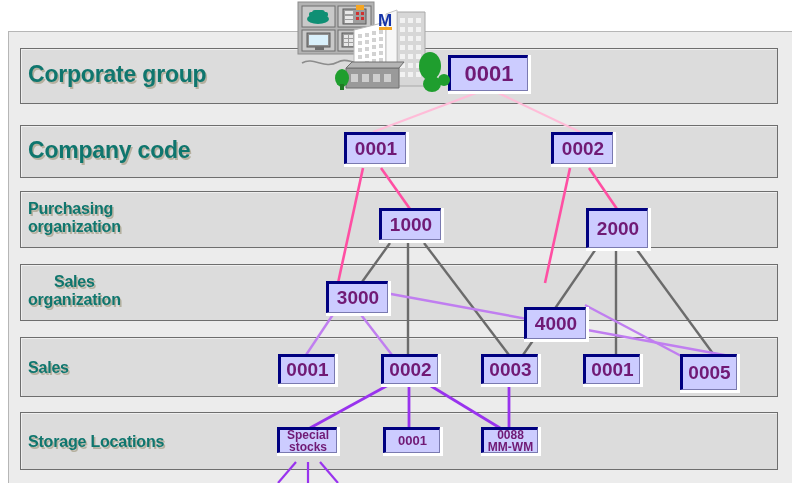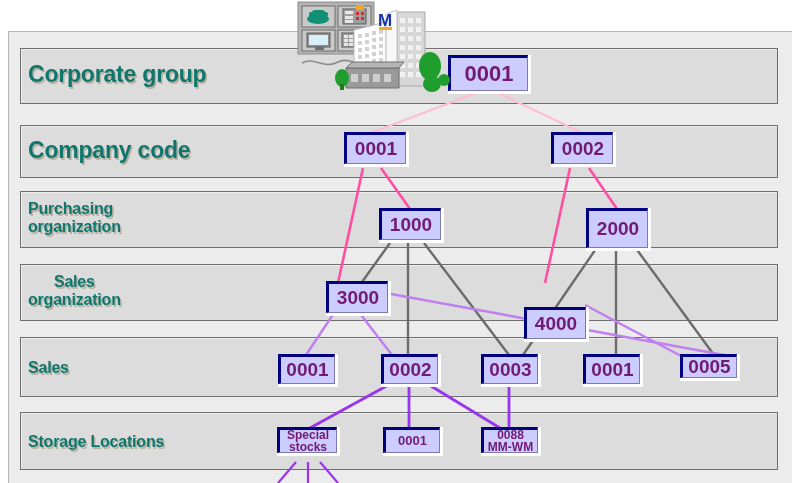--- a/index.html
+++ b/index.html
@@ -304,21 +304,21 @@
   <div class="node node-lg" style="left:379px; top:208px; width:62px; height:32px;">1000</div>
   <div class="node node-lg" style="left:586px; top:208px; width:62px; height:40px;">2000</div>
 
   <div class="node node-lg" style="left:326px; top:281px; width:62px; height:32px;">3000</div>
   <div class="node node-lg" style="left:524px; top:264px; width:62px; height:32px;margin-top:43px;">4000</div>
 
   <div class="node node-lg" style="left:278px; top:354px; width:57px; height:30px;">0001</div>
   <div class="node node-lg" style="left:381px; top:354px; width:57px; height:30px;">0002</div>
   <div class="node node-lg" style="left:481px; top:354px; width:57px; height:30px;">0003</div>
   <div class="node node-lg" style="left:583px; top:354px; width:57px; height:30px;">0001</div>
-  <div class="node node-lg" style="left:680px; top:354px; width:57px; height:24px;">0005</div>
+  <div class="node node-lg" style="left:680px; top:354px; width:57px; height:36px;">0005</div>
 
   <div class="node node-xs" style="left:277px; top:427px; width:60px; height:26px; overflow:visible;">Special
 stocks</div>
   <div class="node node-sm" style="left:383px; top:427px; width:57px; height:26px;">0001</div>
   <div class="node node-xs" style="left:481px; top:427px; width:57px; height:26px; overflow:visible;">0088
 MM-WM</div>
 
 </div>
 
 </body></html>

